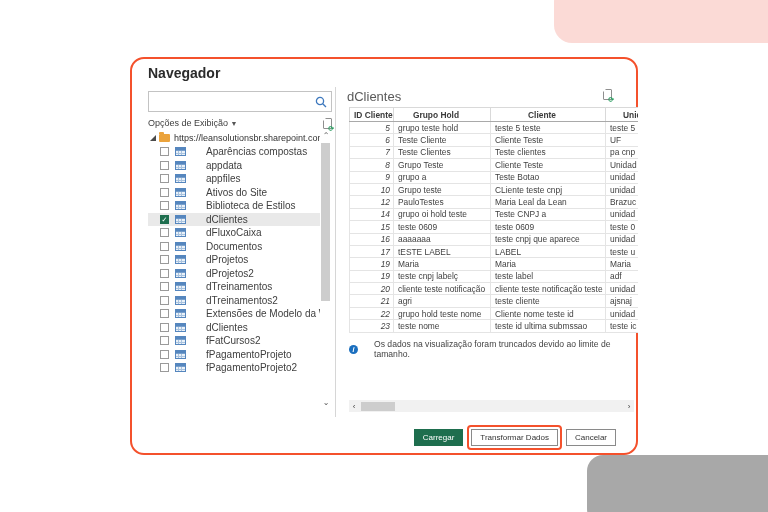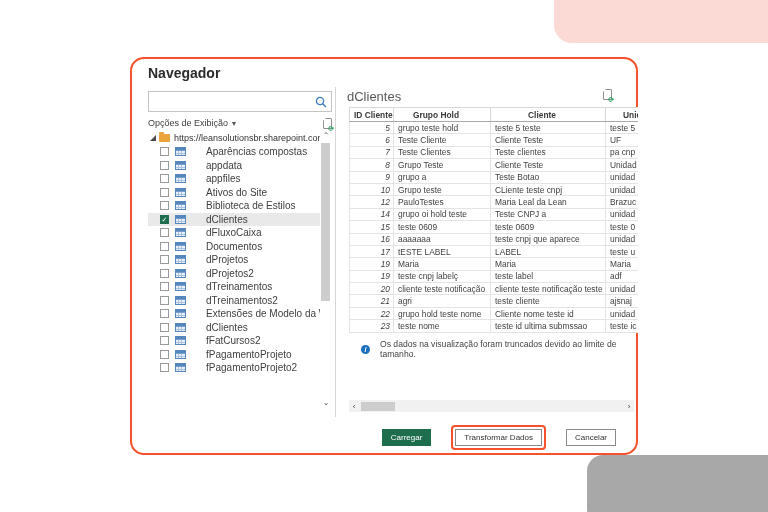--- a/index.html
+++ b/index.html
@@ -71,33 +71,33 @@
     width:336px; background:#fff; }
   table.grid col.c0{width:44px} table.grid col.c1{width:97px}
   table.grid col.c2{width:115px} table.grid col.c3{width:80px}
   .grid th { font-size:8.4px; font-weight:bold; color:#3A3A3A; text-align:center; height:14px;
     padding:0 16px 0 4px; border:1px solid #D9D9D9; border-bottom:1px solid #A9A9A9;
     white-space:nowrap; overflow:hidden; }
   .grid td { font-size:8.4px; color:#3F3F3F; height:12.4px; padding:0 0 0 4px;
     border:1px solid #E4E4E4; white-space:nowrap; overflow:hidden; background:#fff; }
   .grid td.num { font-style:italic; text-align:right; padding:0 3px 0 0; color:#3F3F3F; }
 
-  .notice { position:absolute; left:14px; top:254px; display:flex; align-items:center; gap:10px; }
+  .notice { position:absolute; left:2px; top:254px; display:flex; align-items:center; gap:16px; }
   .info-ic { width:9px; height:9px; border-radius:50%; background:#1B6FBF; color:#fff;
     font-size:7px; line-height:9px; text-align:center; font-style:italic; font-weight:bold; flex:0 0 auto; }
   .notice-txt { font-size:8.6px; color:#444; }
 
   .h-scrollbar { position:absolute; left:2px; top:315px; width:285px; height:12px; background:#F1F1F1;
     display:flex; align-items:center; }
   .h-scrollbar .ch { font-size:8px; color:#444; width:10px; text-align:center; }
   .h-scrollbar .track { position:relative; flex:1; height:100%; }
   .h-scrollbar .thumb { position:absolute; left:2px; top:1.5px; width:34px; height:9px; background:#CDCDCD; }
 
   
-  .btn-row { position:absolute; right:20px; bottom:3px; display:flex; align-items:center; gap:20px; }
+  .btn-row { position:absolute; right:20px; bottom:3px; display:flex; align-items:center; gap:4px; }
   button { font-family:"Liberation Sans", sans-serif; font-size:8px; height:17px; padding:0 8px;
     background:#fff; border:1px solid #8A8A8A; color:#333; cursor:pointer; }
   button.primary { background:var(--green,#1E6E4E); border:1px solid var(--green,#1E6E4E); color:#fff; }
   .annotation { border:2px solid var(--accent,#F4512C); border-radius:4px; padding:2px; display:inline-flex; }
 </style>
 </head>
 <body>
 
 <div class="canvas">
   <div class="deco-pink"></div>

